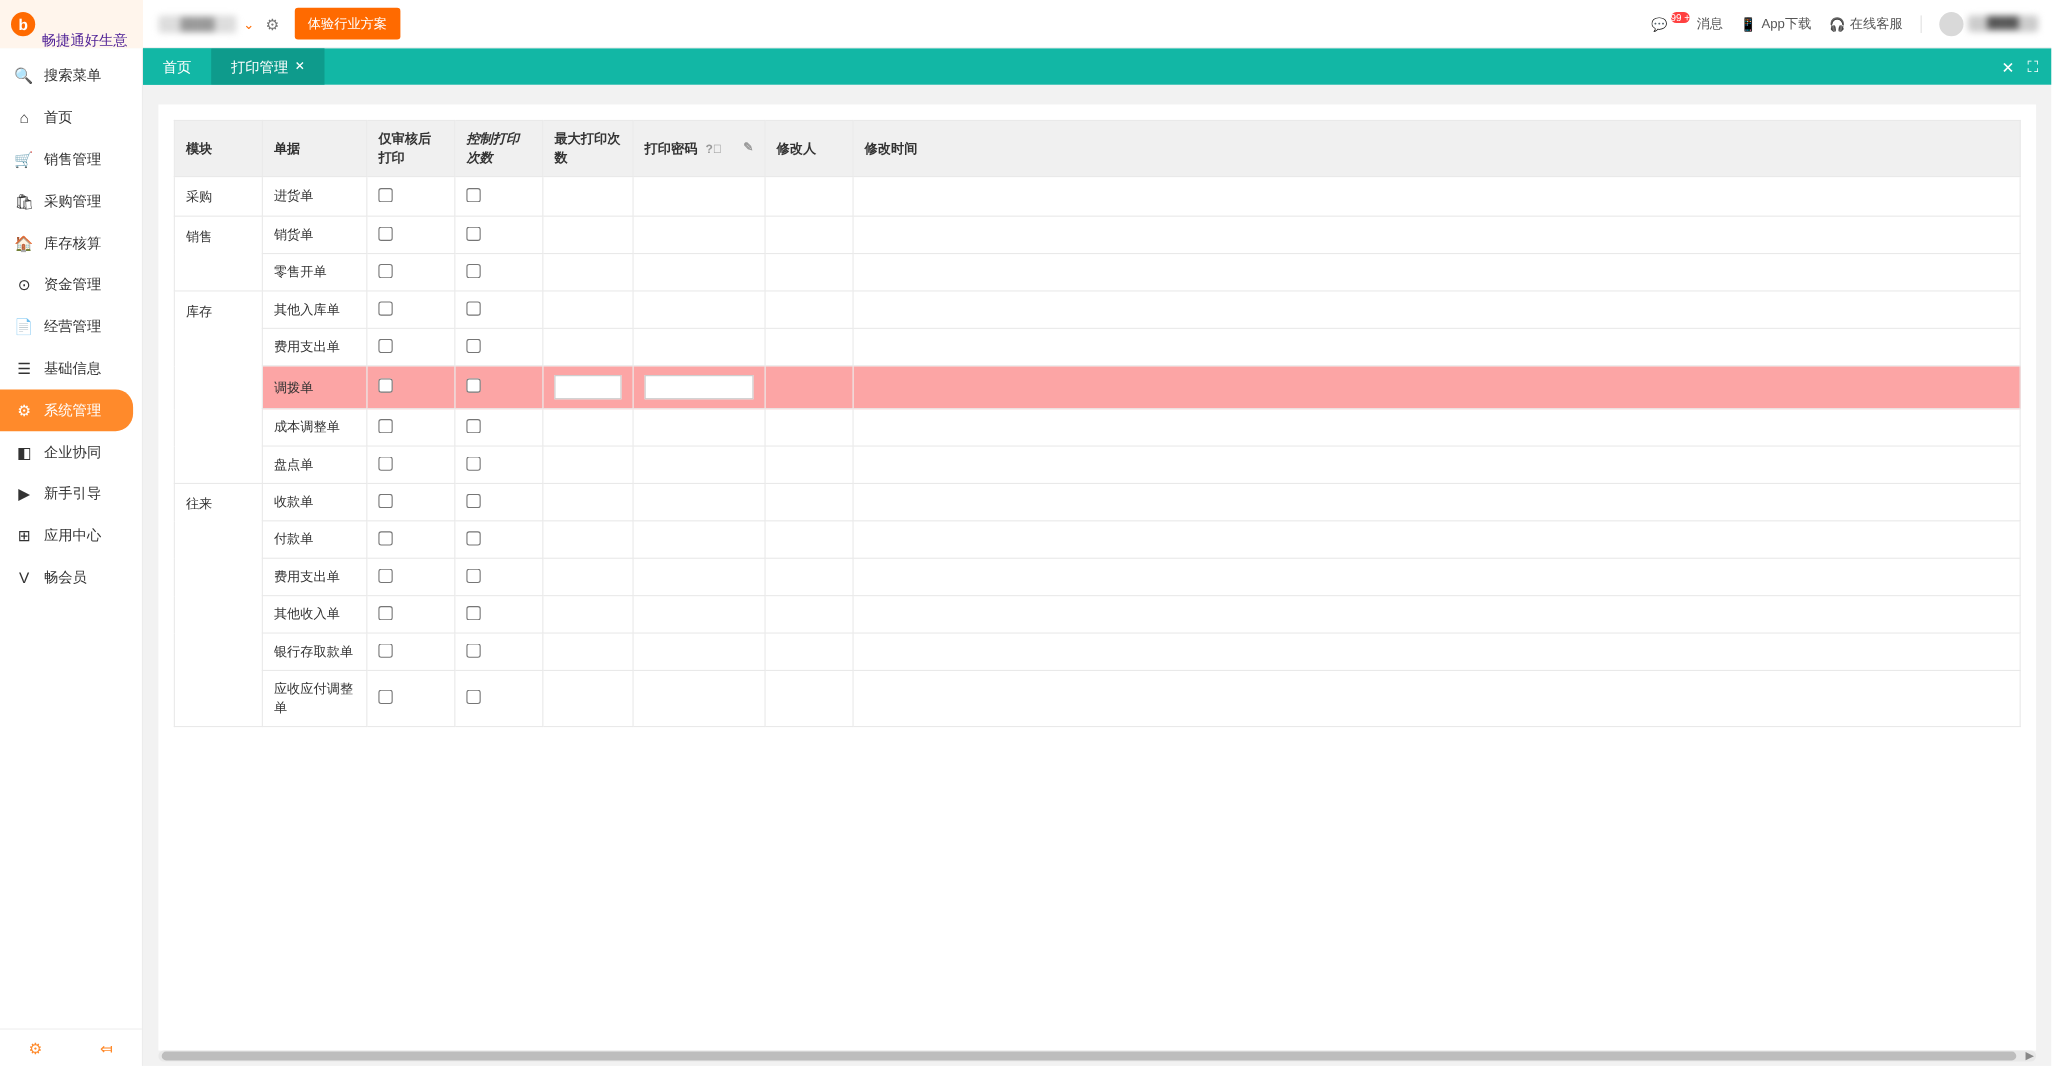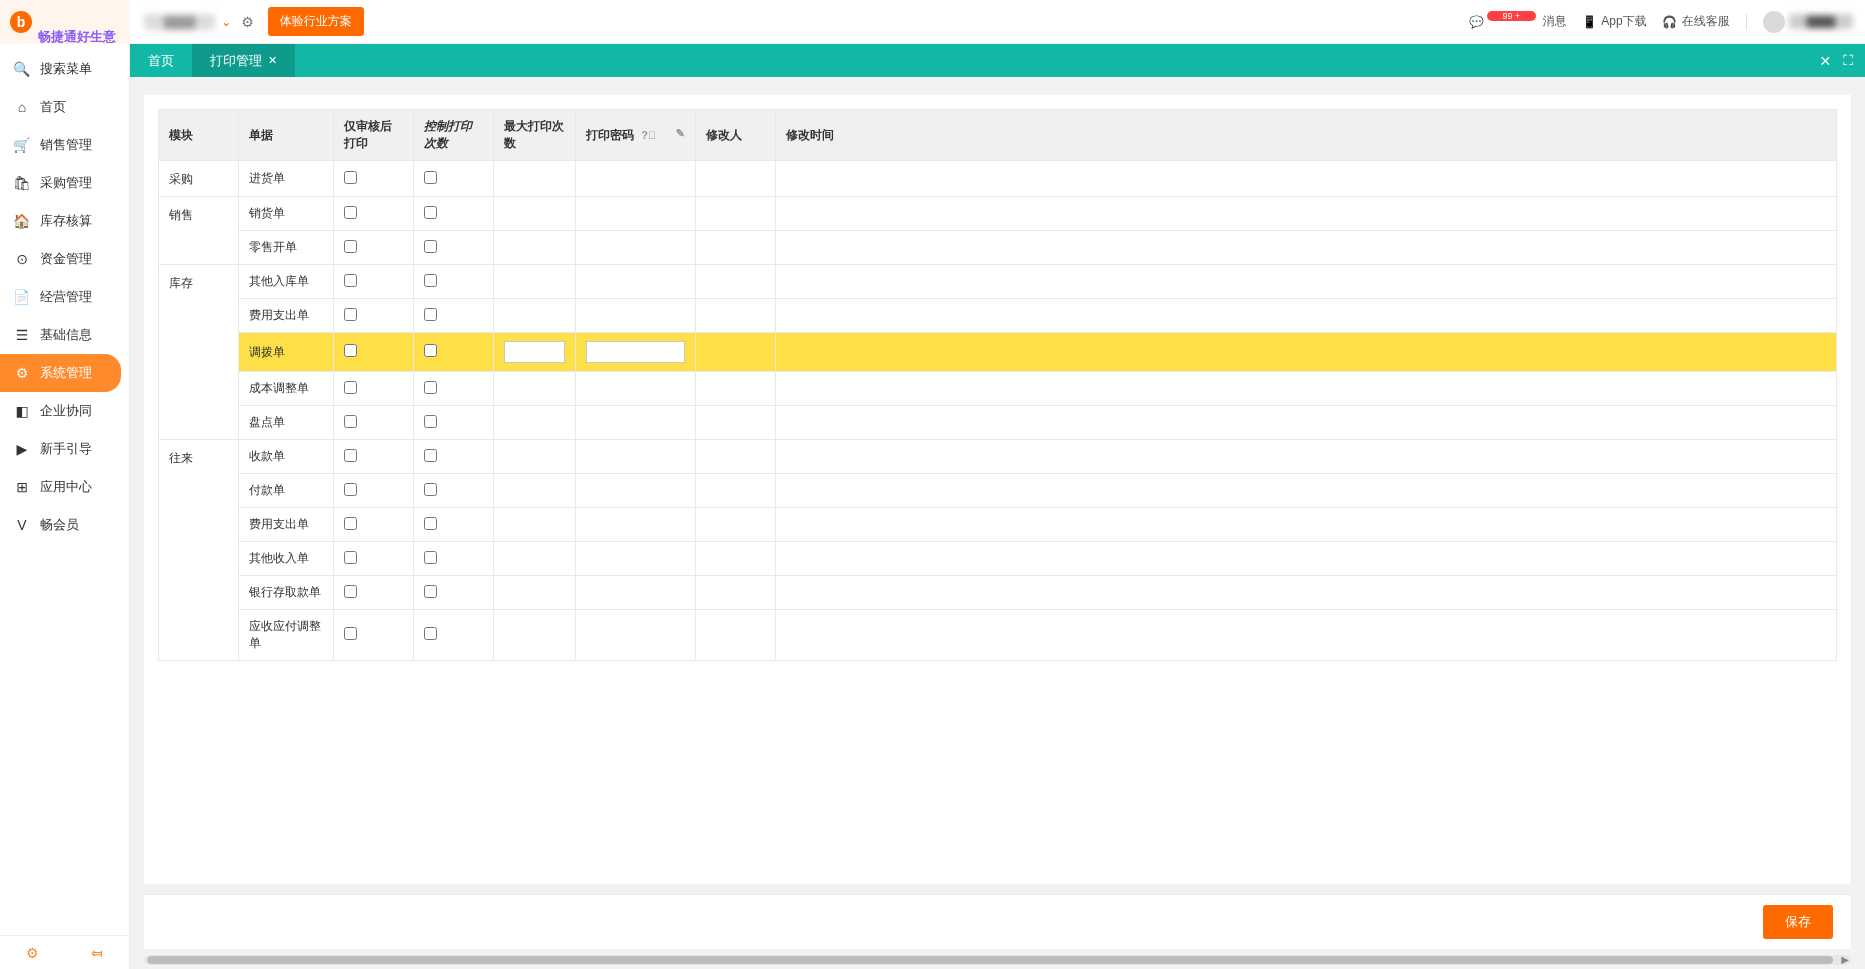--- a/index.html
+++ b/index.html
@@ -4,30 +4,30 @@
 <style>
   * { box-sizing: border-box; margin: 0; padding: 0; }
   body { font-family: "Microsoft YaHei", Arial, sans-serif; font-size: 12px; color: #333; background: #fff; overflow: hidden; }
   
   .app { display: flex; flex-direction: column; height: 969px; width: 1865px; }
 
   
   .topbar { height: 44px; display: flex; align-items: center; padding: 0 12px; border-bottom: 1px solid #ececec; }
   .logo-area { display: flex; align-items: center; width: 130px; background: #fff5ec; height: 44px; margin: -0px 0 -0px -12px; padding-left: 10px; }
   .logo-icon { width: 22px; height: 22px; background: #ff6a00; border-radius: 50%; display: flex; align-items: center; justify-content: center; color: #fff; font-weight: bold; font-size: 14px; margin-right: 6px; }
-  .logo-text { color: #8b5cf6; font-size: 13px; font-weight: 700; line-height: 1.1; margin-top: 44px; }
+  .logo-text { color: #4c1d95; font-size: 13px; font-weight: 400; line-height: 1.1; margin-top: 44px; }
   .logo-sub { color: #ff6a00; font-size: 9px; }
   .tenant-sel { margin-left: 14px; display: flex; align-items: center; gap: 6px; color: #999; }
   .tenant-blur { filter: blur(3px); background: #ddd; color: #999; padding: 2px 20px; border-radius: 3px; font-size: 11px; }
   .chevron-down { color: #ff6a00; font-size: 12px; }
   .gear-top { color: #777; margin-left: 10px; font-size: 14px; }
   .orange-btn { background: #ff6a00; color: #fff; border: none; border-radius: 3px; padding: 6px 12px; font-size: 12px; margin-left: 14px; cursor: pointer; }
   .top-right { margin-left: auto; display: flex; align-items: center; gap: 16px; color: #555; font-size: 12px; }
   .top-item { display: flex; align-items: center; gap: 4px; cursor: pointer; }
-  .badge { background: #ff4040; color: #fff; border-radius: 8px; font-size: 9px; padding: 0 16px; position: relative; top: -6px; left: -2px; }
+  .badge { background: #ff4040; color: #fff; border-radius: 8px; font-size: 9px; padding: 0 0; position: relative; top: -6px; left: -2px; }
   .avatar { width: 22px; height: 22px; border-radius: 50%; background: #d9d9d9; }
   .user-blur { filter: blur(3px); background: #ccc; padding: 2px 18px; border-radius: 3px; font-size: 10px; }
   .divider { width:1px; height:16px; background:#e0e0e0; }
 
   
   .body { flex: 1; display: flex; min-height: 0; }
   
   
   .sidebar { width: 130px; background: #fff; border-right: 1px solid #ececec; display: flex; flex-direction: column; }
   .side-list { flex: 1; overflow: auto; padding-top: 6px; }
@@ -47,21 +47,21 @@
   .tab-right { margin-left: auto; display: flex; align-items: center; gap: 12px; padding-right: 12px; }
   .tab-ic { cursor: pointer; font-size: 14px; }
 
   .page { flex: 1; padding: 18px 14px 0 14px; display: flex; flex-direction: column; min-height: 0; }
   .panel { background: #fff; flex: 1; padding: 14px; overflow: auto; }
 
   table.grid { width: 100%; border-collapse: collapse; font-size: 12px; }
   table.grid th, table.grid td { border: 1px solid #e9e9e9; padding: 8px 10px; text-align: left; vertical-align: middle; }
   table.grid th { background: #f0f0f0; font-weight: 600; color: #333; }
   table.grid td.module-cell { vertical-align: top; padding-top: 10px; }
-  tr.hl td { background: #fde047; }
+  tr.hl td { background: #fca5a5; }
   tr.hl input[type=text] { width: 100%; height: 22px; border: 1px solid #c9c9c9; background: #fff; padding: 0 4px; }
   .chk { width: 13px; height: 13px; }
   .help-ic { color: #999; margin-left: 4px; font-size: 11px; }
   .edit-ic { float: right; color: #999; font-size: 11px; cursor: pointer; }
 
   
   .footer { background: #fff; border-top: 1px solid #e9e9e9; padding: 10px 18px; display: flex; justify-content: flex-end; margin: 10px 14px 6px 14px; }
   .save-btn { background: #ff6a00; color: #fff; border: none; border-radius: 3px; padding: 8px 22px; font-size: 13px; cursor: pointer; }
 
   .hscroll { height: 10px; background: #e8e8e8; margin: 0 14px 4px 14px; position: relative; border-radius: 5px; }
@@ -342,23 +342,20 @@
                   <td></td>
                   <td></td>
                   <td></td>
                   <td></td>
                 </tr>
               </tbody>
           </table>
         </div>
       </div>
 
-      <div class="footer">
-        <button class="save-btn">保存</button>
-      </div>
 
       <div class="hscroll">
         <div class="hscroll-thumb"></div>
         <div class="hscroll-arrow">▶</div>
       </div>
     </div>
   </div>
 </div>
 
 </body></html>

